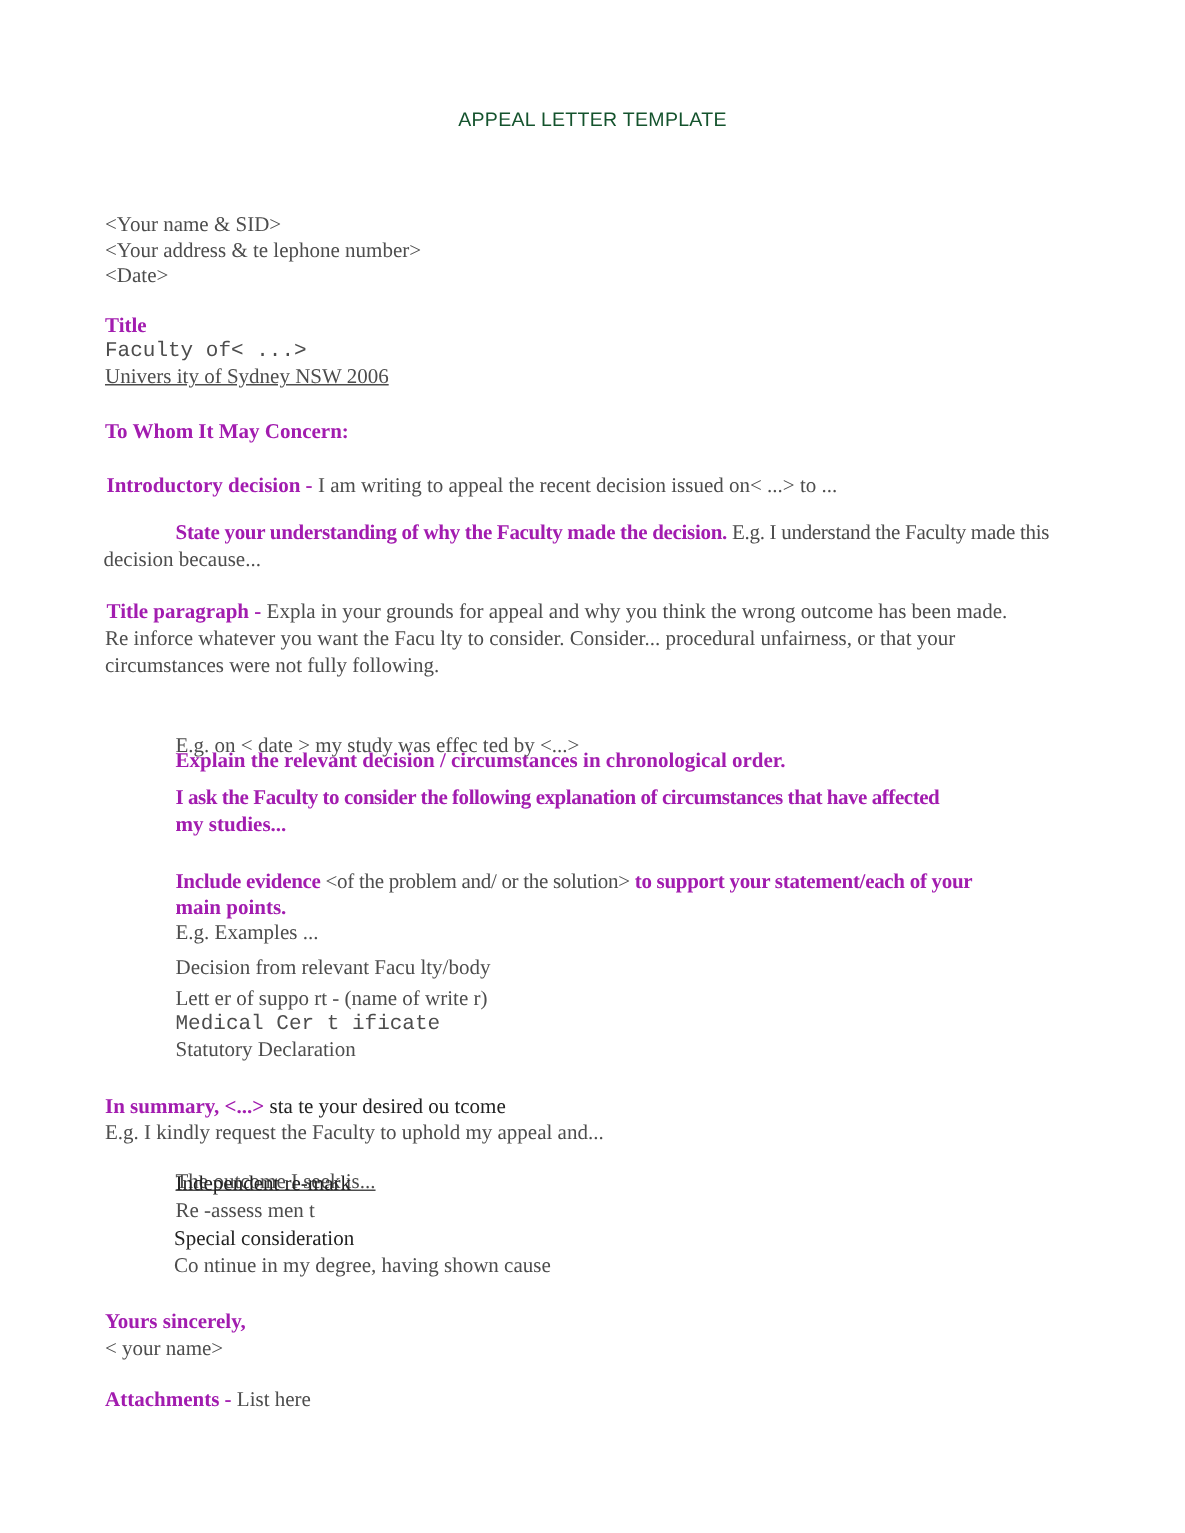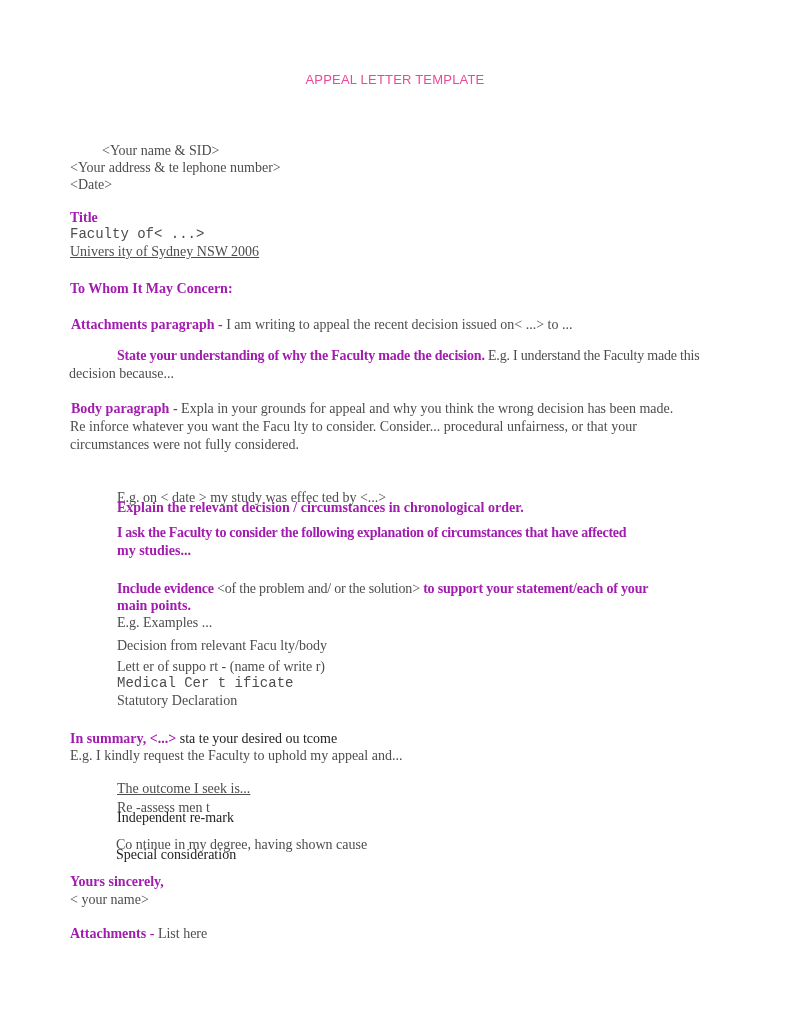--- a/index.html
+++ b/index.html
@@ -16,65 +16,65 @@
       color: #4a4a4a;
     }
     .page-title {
       position: absolute;
       top: 72px;
       left: 0;
       width: 790px;
       text-align: center;
       font-family: "Liberation Sans", "DejaVu Sans", sans-serif;
       font-size: 13px;
-      color: #ec4899;
+      color: #14532d;
       letter-spacing: 0.2px;
     }
     .line {
       position: absolute;
       font-size: 14px;
       line-height: 17px;
       white-space: nowrap;
       color: #4d4d4d;
     }
     .b {
       font-weight: bold;
       color: #a21caf;
     }
-    .dark { color: #222; margin-top: 28px; }
+    .dark { color: #222; }
   </style>
 </head>
 <body>
 
 <div class="page-title">APPEAL LETTER TEMPLATE</div>
 
-<div class="line" style="top:142px;left:70px;margin-left:32px;">&lt;Your name &amp; SID&gt;</div>
+<div class="line" style="top:142px;left:70px;">&lt;Your name &amp; SID&gt;</div>
 <div class="line" style="top:159px;left:70px;">&lt;Your address &amp; te lephone number&gt;</div>
 <div class="line" style="top:176px;left:70px;">&lt;Date&gt;</div>
 
 <div class="line b" style="top:209px;left:70px;">Title</div>
 <div class="line" style="top:226px;left:70px;font-family:Liberation Mono, monospace;">Faculty of&lt; ...&gt;</div>
 <div class="line" style="top:243px;left:70px;text-decoration:underline;">Univers ity of Sydney NSW 2006</div>
 
 <div class="line b" style="top:280px;left:70px;">To Whom It May Concern:</div>
 
 <div class="line" style="top:316px;left:71px;">
-  <span class="b">Attachments paragraph -</span><span> I am writing to appeal the recent decision issued on&lt; ...&gt; to ...</span>
+  <span class="b">Introductory decision -</span><span> I am writing to appeal the recent decision issued on&lt; ...&gt; to ...</span>
 </div>
 
 <div class="line" style="top:347px;left:69px;letter-spacing:-0.2px;margin-left:48px;">
   <span class="b">State your understanding of why the Faculty made the decision.</span><span> E.g. I understand the Faculty made this</span>
 </div>
 <div class="line" style="top:365px;left:69px;">decision because...</div>
 
 <div class="line" style="top:400px;left:71px;">
-  <span class="b">Body paragraph -</span><span> Expla in your grounds for appeal and why you think the wrong decision has been made.</span>
+  <span class="b">Title paragraph -</span><span> Expla in your grounds for appeal and why you think the wrong outcome has been made.</span>
 </div>
 <div class="line" style="top:418px;left:70px;">Re inforce whatever you want the Facu lty to consider. Consider... procedural unfairness, or that your</div>
-<div class="line" style="top:436px;left:70px;">circumstances were not fully considered.</div>
+<div class="line" style="top:436px;left:70px;">circumstances were not fully following.</div>
 
 <div class="line b" style="top:471px;left:117px;margin-top:28px;">Explain the relevant decision / circumstances in chronological order.</div>
 <div class="line" style="top:489px;left:117px;">E.g. on &lt; date &gt; my study was effec ted by &lt;...&gt;</div>
 
 <div class="line b" style="top:524px;left:117px;letter-spacing:-0.3px;">I ask  the  Faculty to consider the following explanation of circumstances that have affected</div>
 <div class="line b" style="top:542px;left:117px;">my studies...</div>
 
 <div class="line" style="top:580px;left:117px;letter-spacing:-0.2px;text-align:right;">
   <span class="b">Include evidence</span><span> &lt;of the  problem and/ or the solution&gt;</span><span class="b"> to  support your statement/each of your</span>
 </div>

